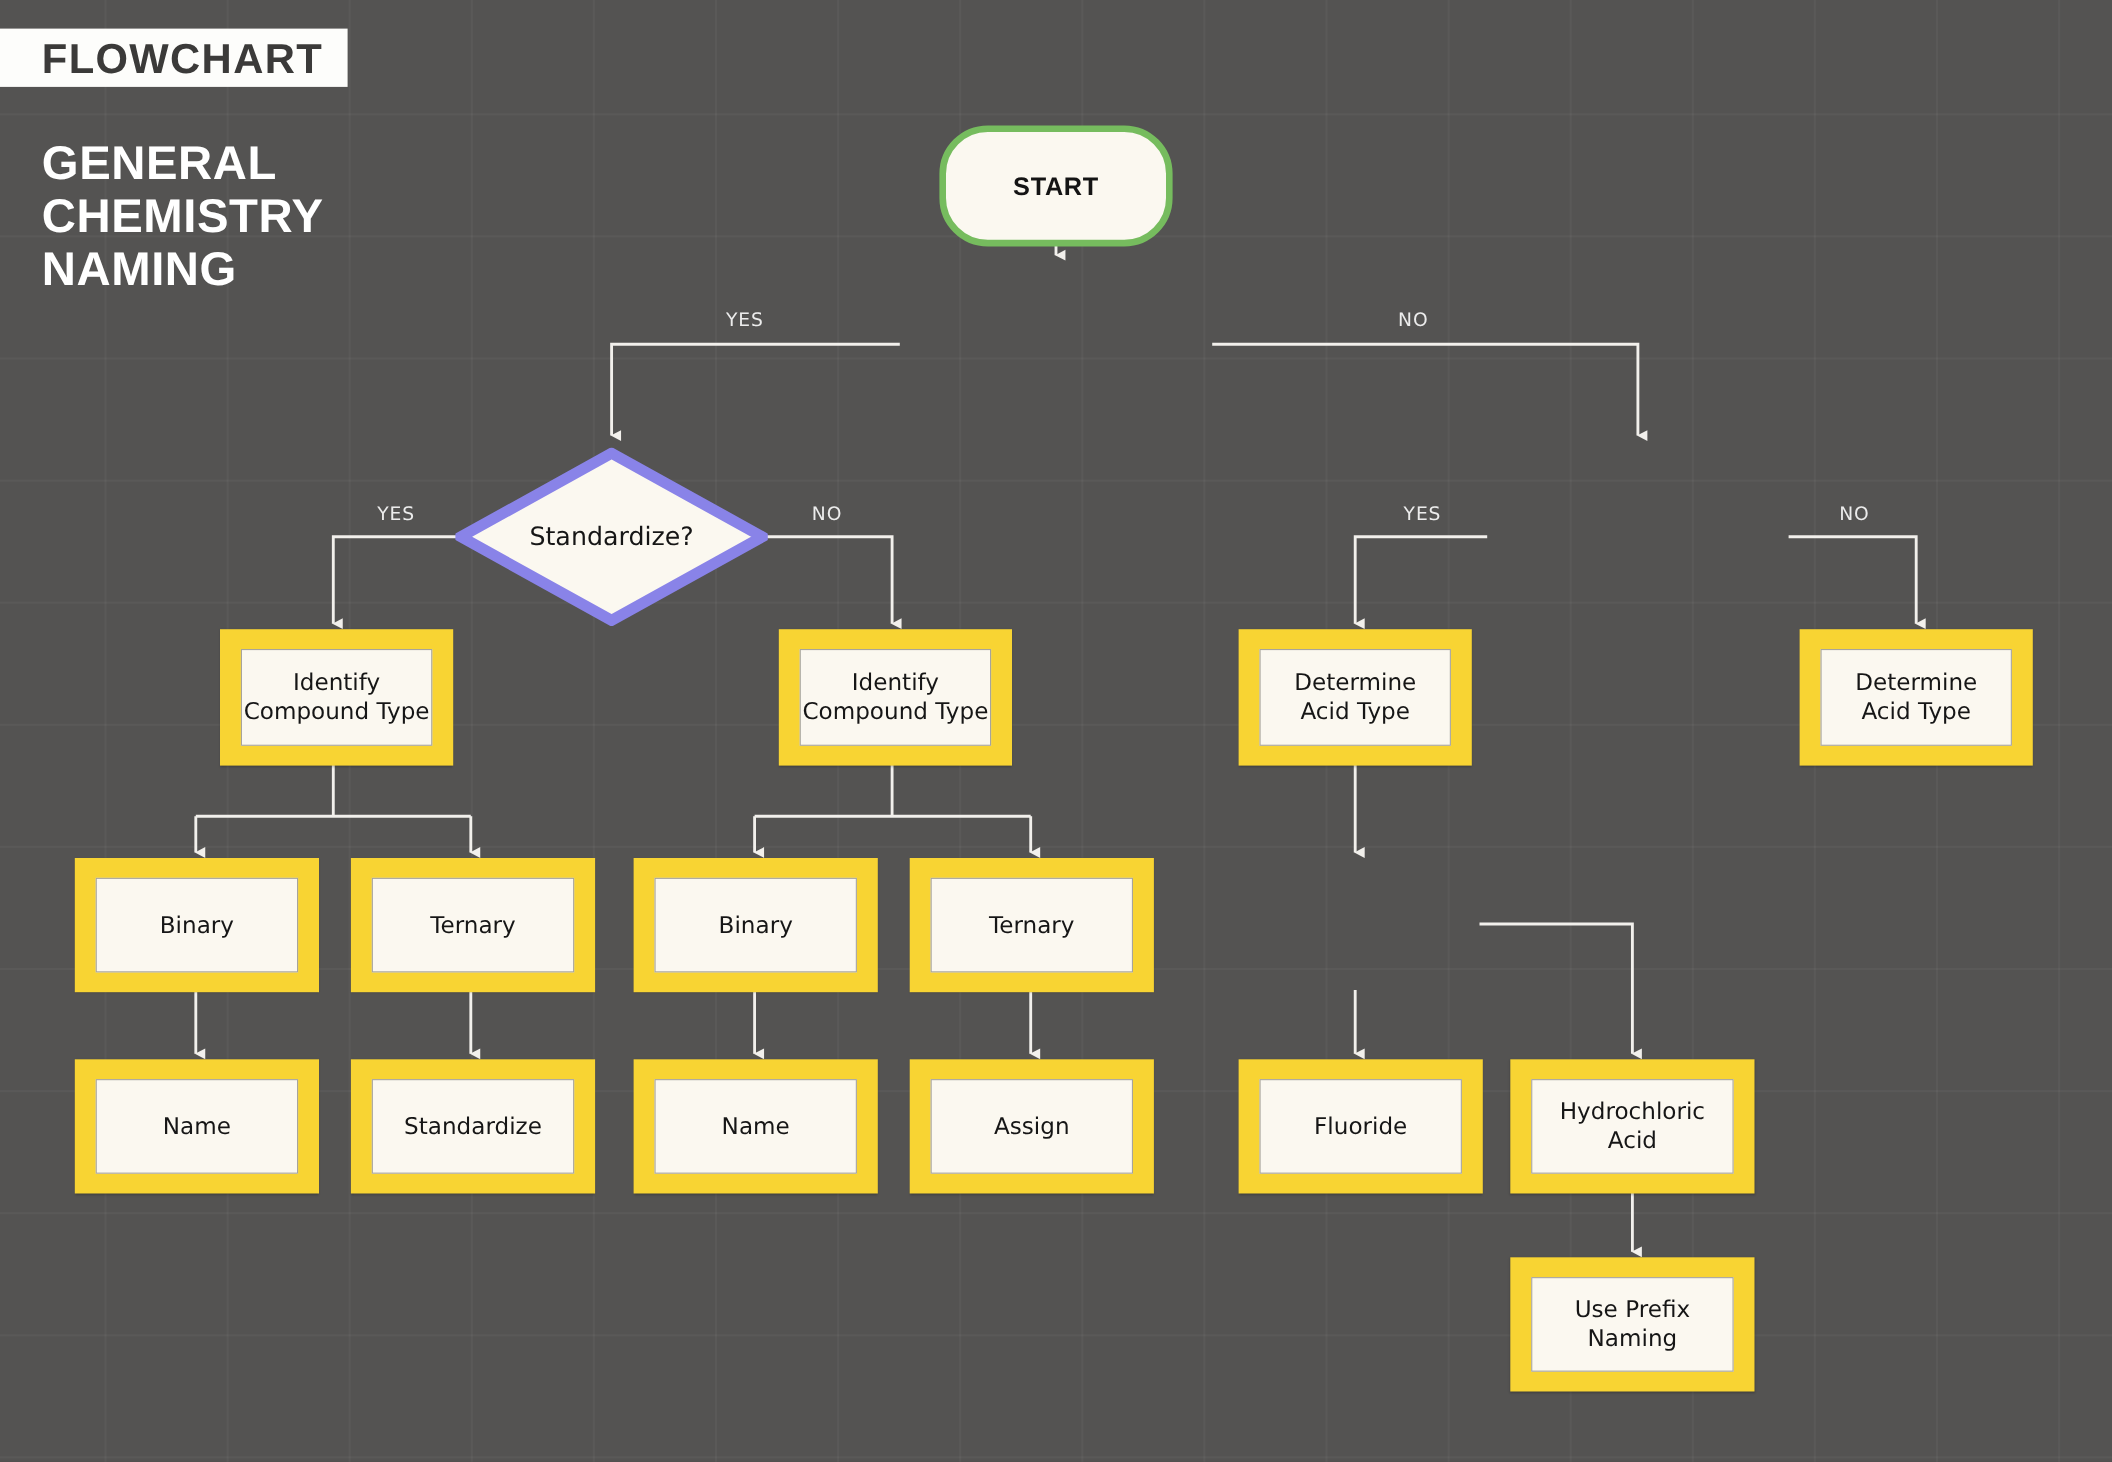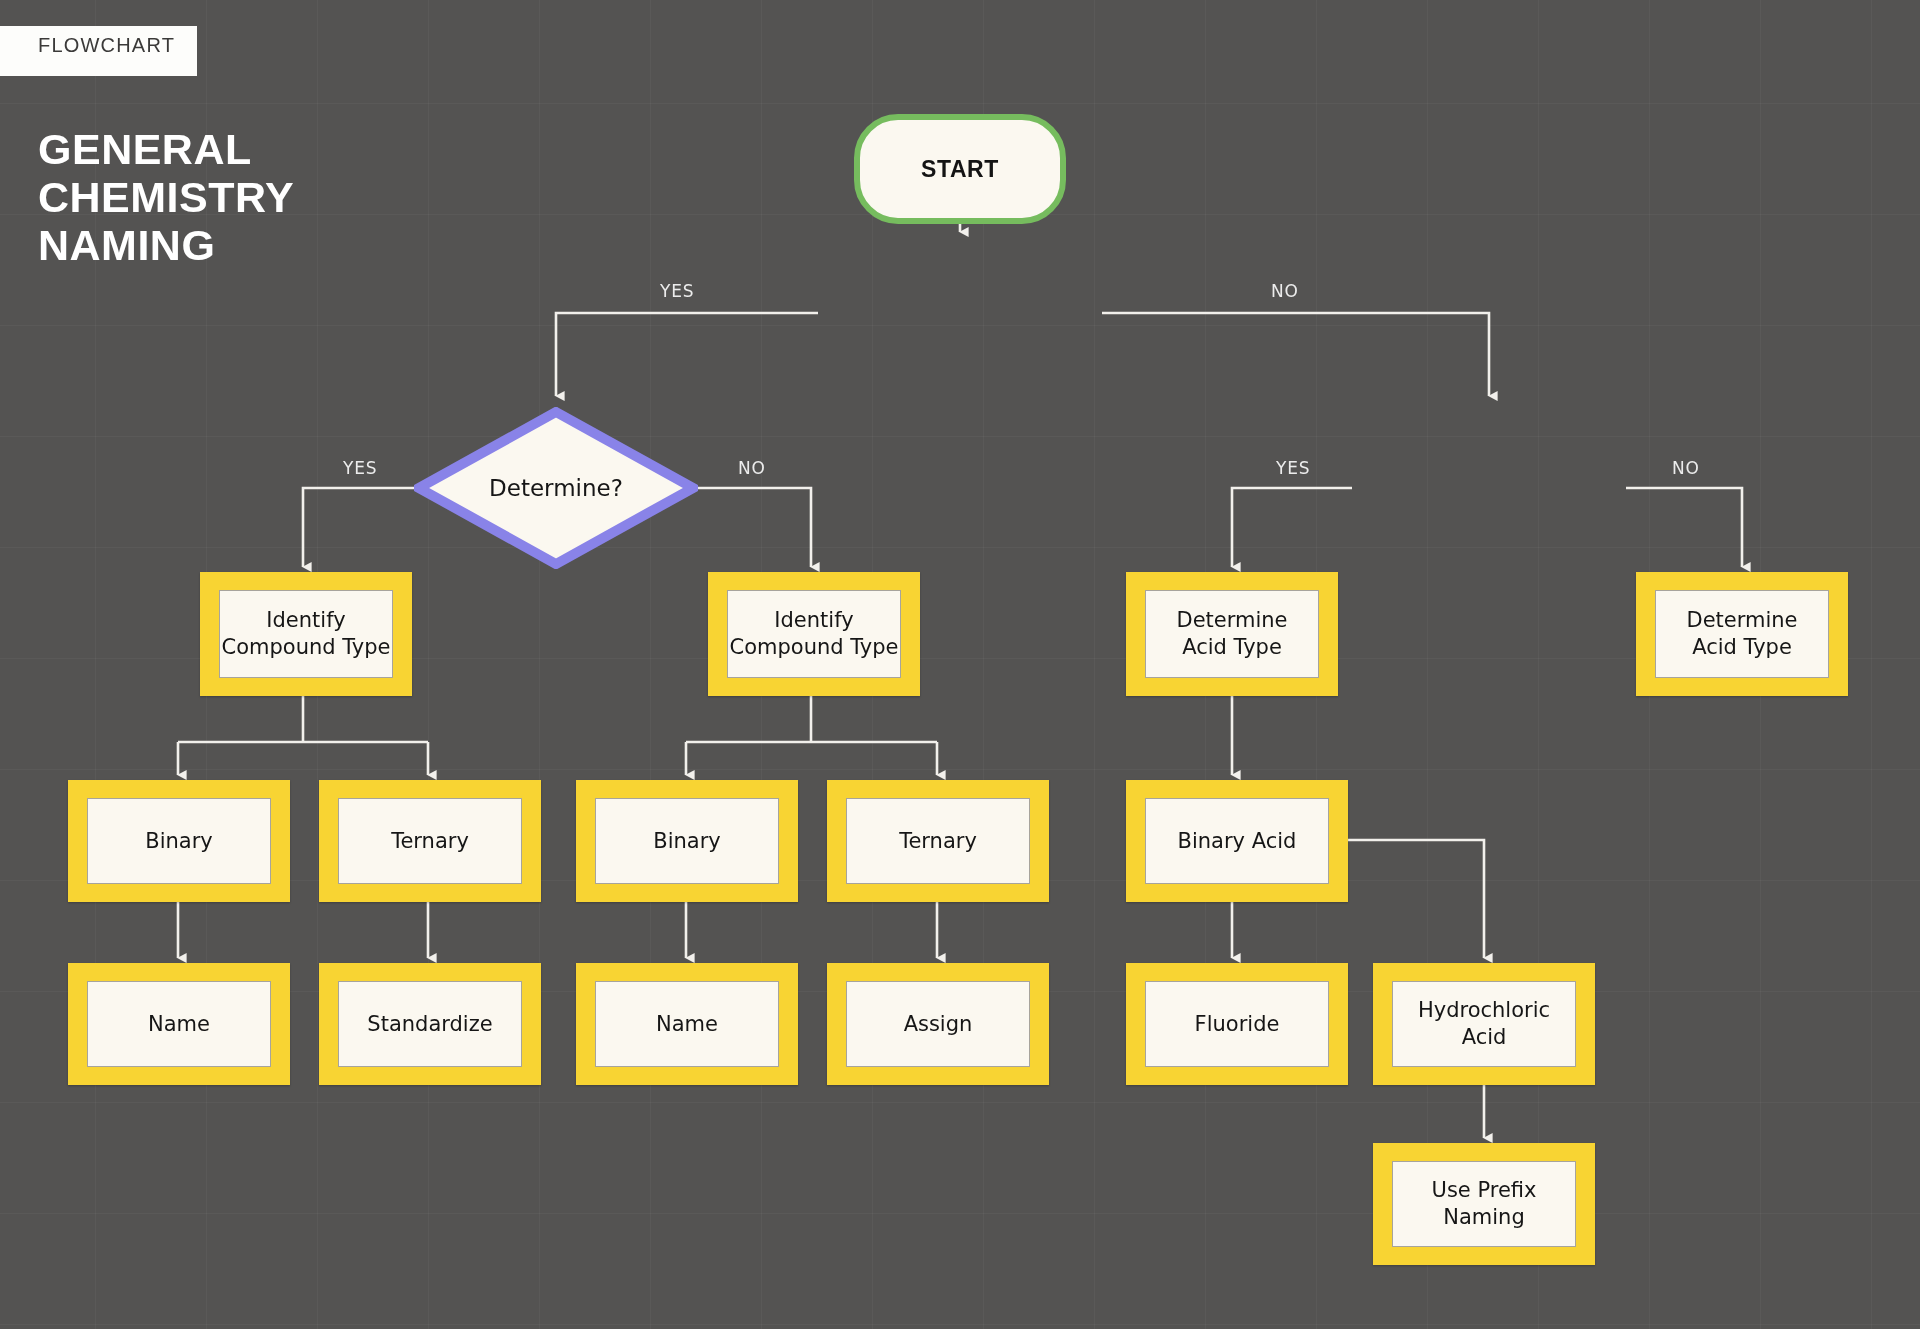--- a/index.html
+++ b/index.html
@@ -21,24 +21,24 @@
     font-family: "DejaVu Sans", sans-serif;
   }
 
   
   #title-badge {
     position: absolute;
     left: 0px;
     top: 26px;
     background: #fdfdfb;
     color: #3b3a39;
-    padding: 9px 22px 21px 38px;
+    padding: 9px 22px 6px 38px;
     font-family: "Liberation Sans", sans-serif;
-    font-weight: normal;
-    font-size: 20px;
+    font-weight: bold;
+    font-size: 38px;
     letter-spacing: 1.2px;
     line-height: 1;
   }
   #title-main {
     position: absolute;
     left: 38px;
     top: 125px;
     color: #ffffff;
     font-family: "Liberation Sans", sans-serif;
     font-weight: bold;
@@ -187,21 +187,21 @@
     <span>START</span>
   </div>
 
   <div class="edge-label" style="left:660px; top:281px;">YES</div>
   <div class="edge-label" style="left:1271px; top:281px;">NO</div>
 
   <div class="node node-dec" style="left:414px; top:407px; width:284px; height:162px;">
     <svg class="dia-svg" viewBox="0 0 284 162" preserveAspectRatio="none">
       <polygon points="142,5 279,81 142,157 5,81" fill="#fbf8f0" stroke="#8983e8" stroke-width="10"></polygon>
     </svg>
-    <span class="dia-label">Determine?</span>
+    <span class="dia-label">Standardize?</span>
   </div>
   <div class="edge-label" style="left:343px; top:458px;">YES</div>
   <div class="edge-label" style="left:738px; top:458px;">NO</div>
 
   <div class="edge-label" style="left:1276px; top:458px;">YES</div>
   <div class="edge-label" style="left:1672px; top:458px;">NO</div>
 
   <div class="node node-proc" style="left:200px; top:572px; width:212px; height:124px;">
     <div class="inner">Identify
 Compound Type</div>
@@ -231,23 +231,20 @@
   </div>
 
   <div class="node node-proc" style="left:576px; top:780px; width:222px; height:122px;">
     <div class="inner">Binary</div>
   </div>
 
   <div class="node node-proc" style="left:827px; top:780px; width:222px; height:122px;">
     <div class="inner">Ternary</div>
   </div>
 
-  <div class="node node-proc" style="left:1126px; top:780px; width:222px; height:122px;">
-    <div class="inner">Binary Acid</div>
-  </div>
 
   <div class="node node-proc" style="left:68px; top:963px; width:222px; height:122px;">
     <div class="inner">Name</div>
   </div>
 
   <div class="node node-proc" style="left:319px; top:963px; width:222px; height:122px;">
     <div class="inner">Standardize</div>
   </div>
 
   <div class="node node-proc" style="left:576px; top:963px; width:222px; height:122px;">

